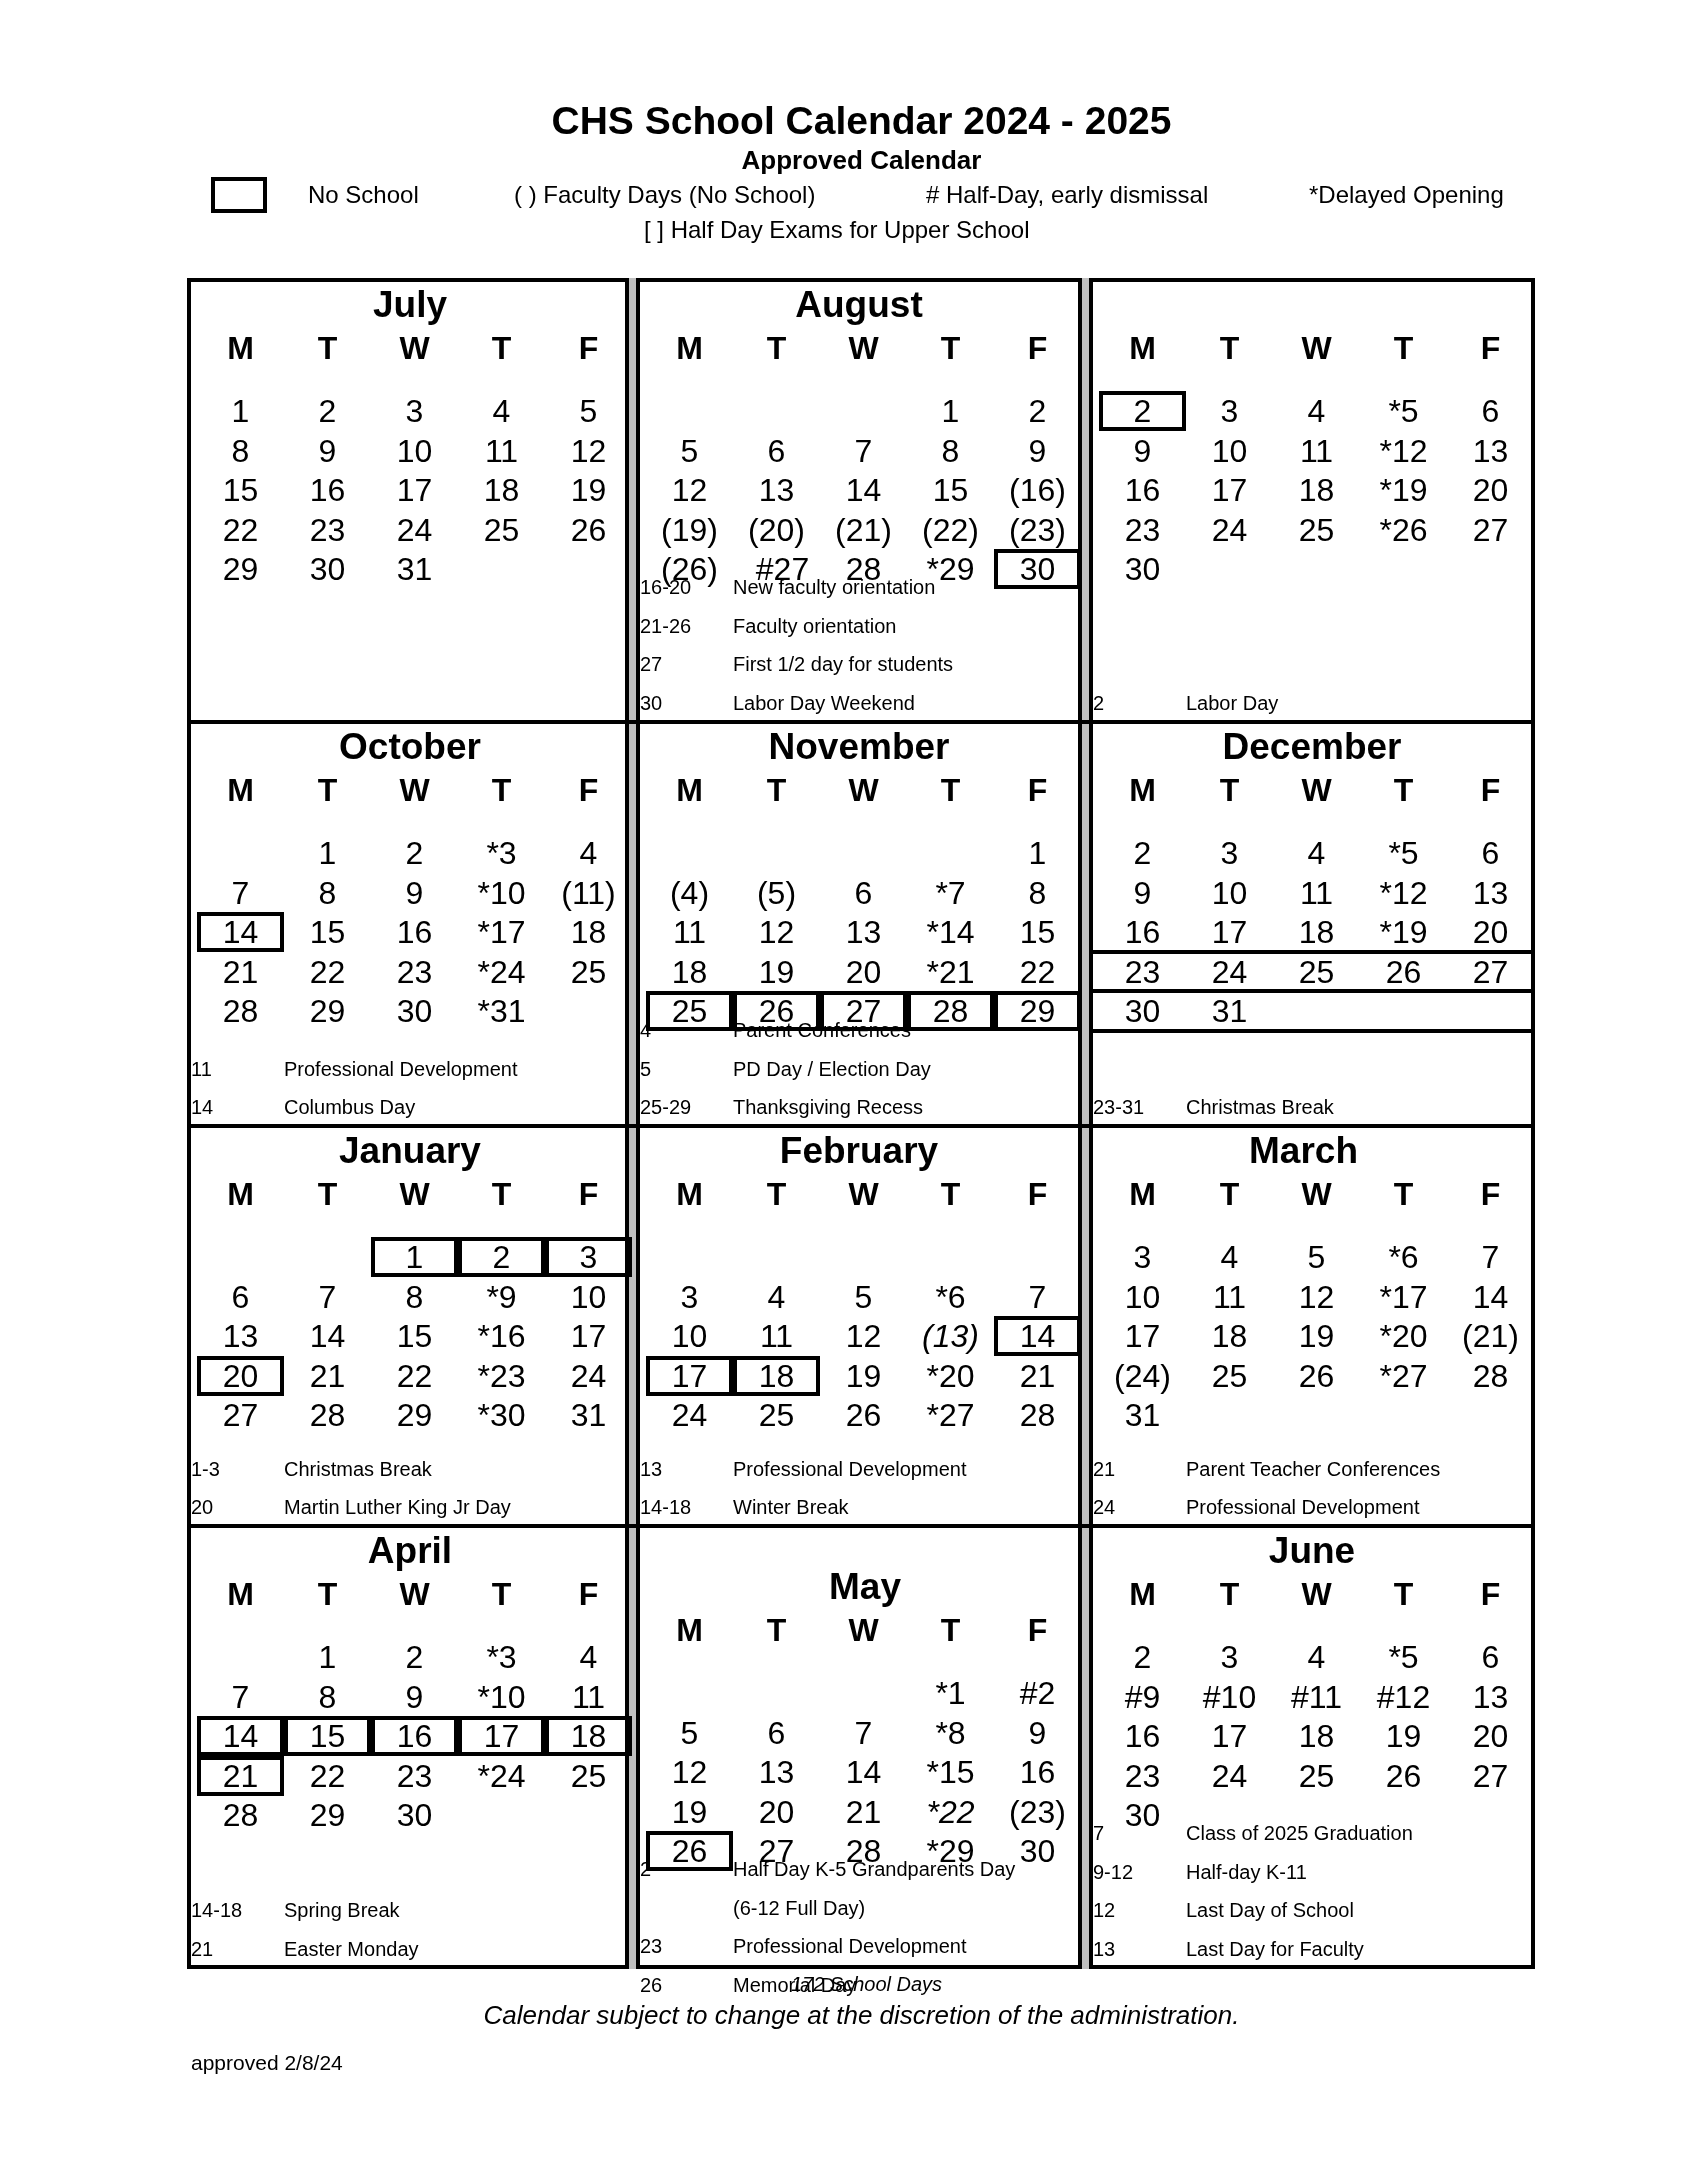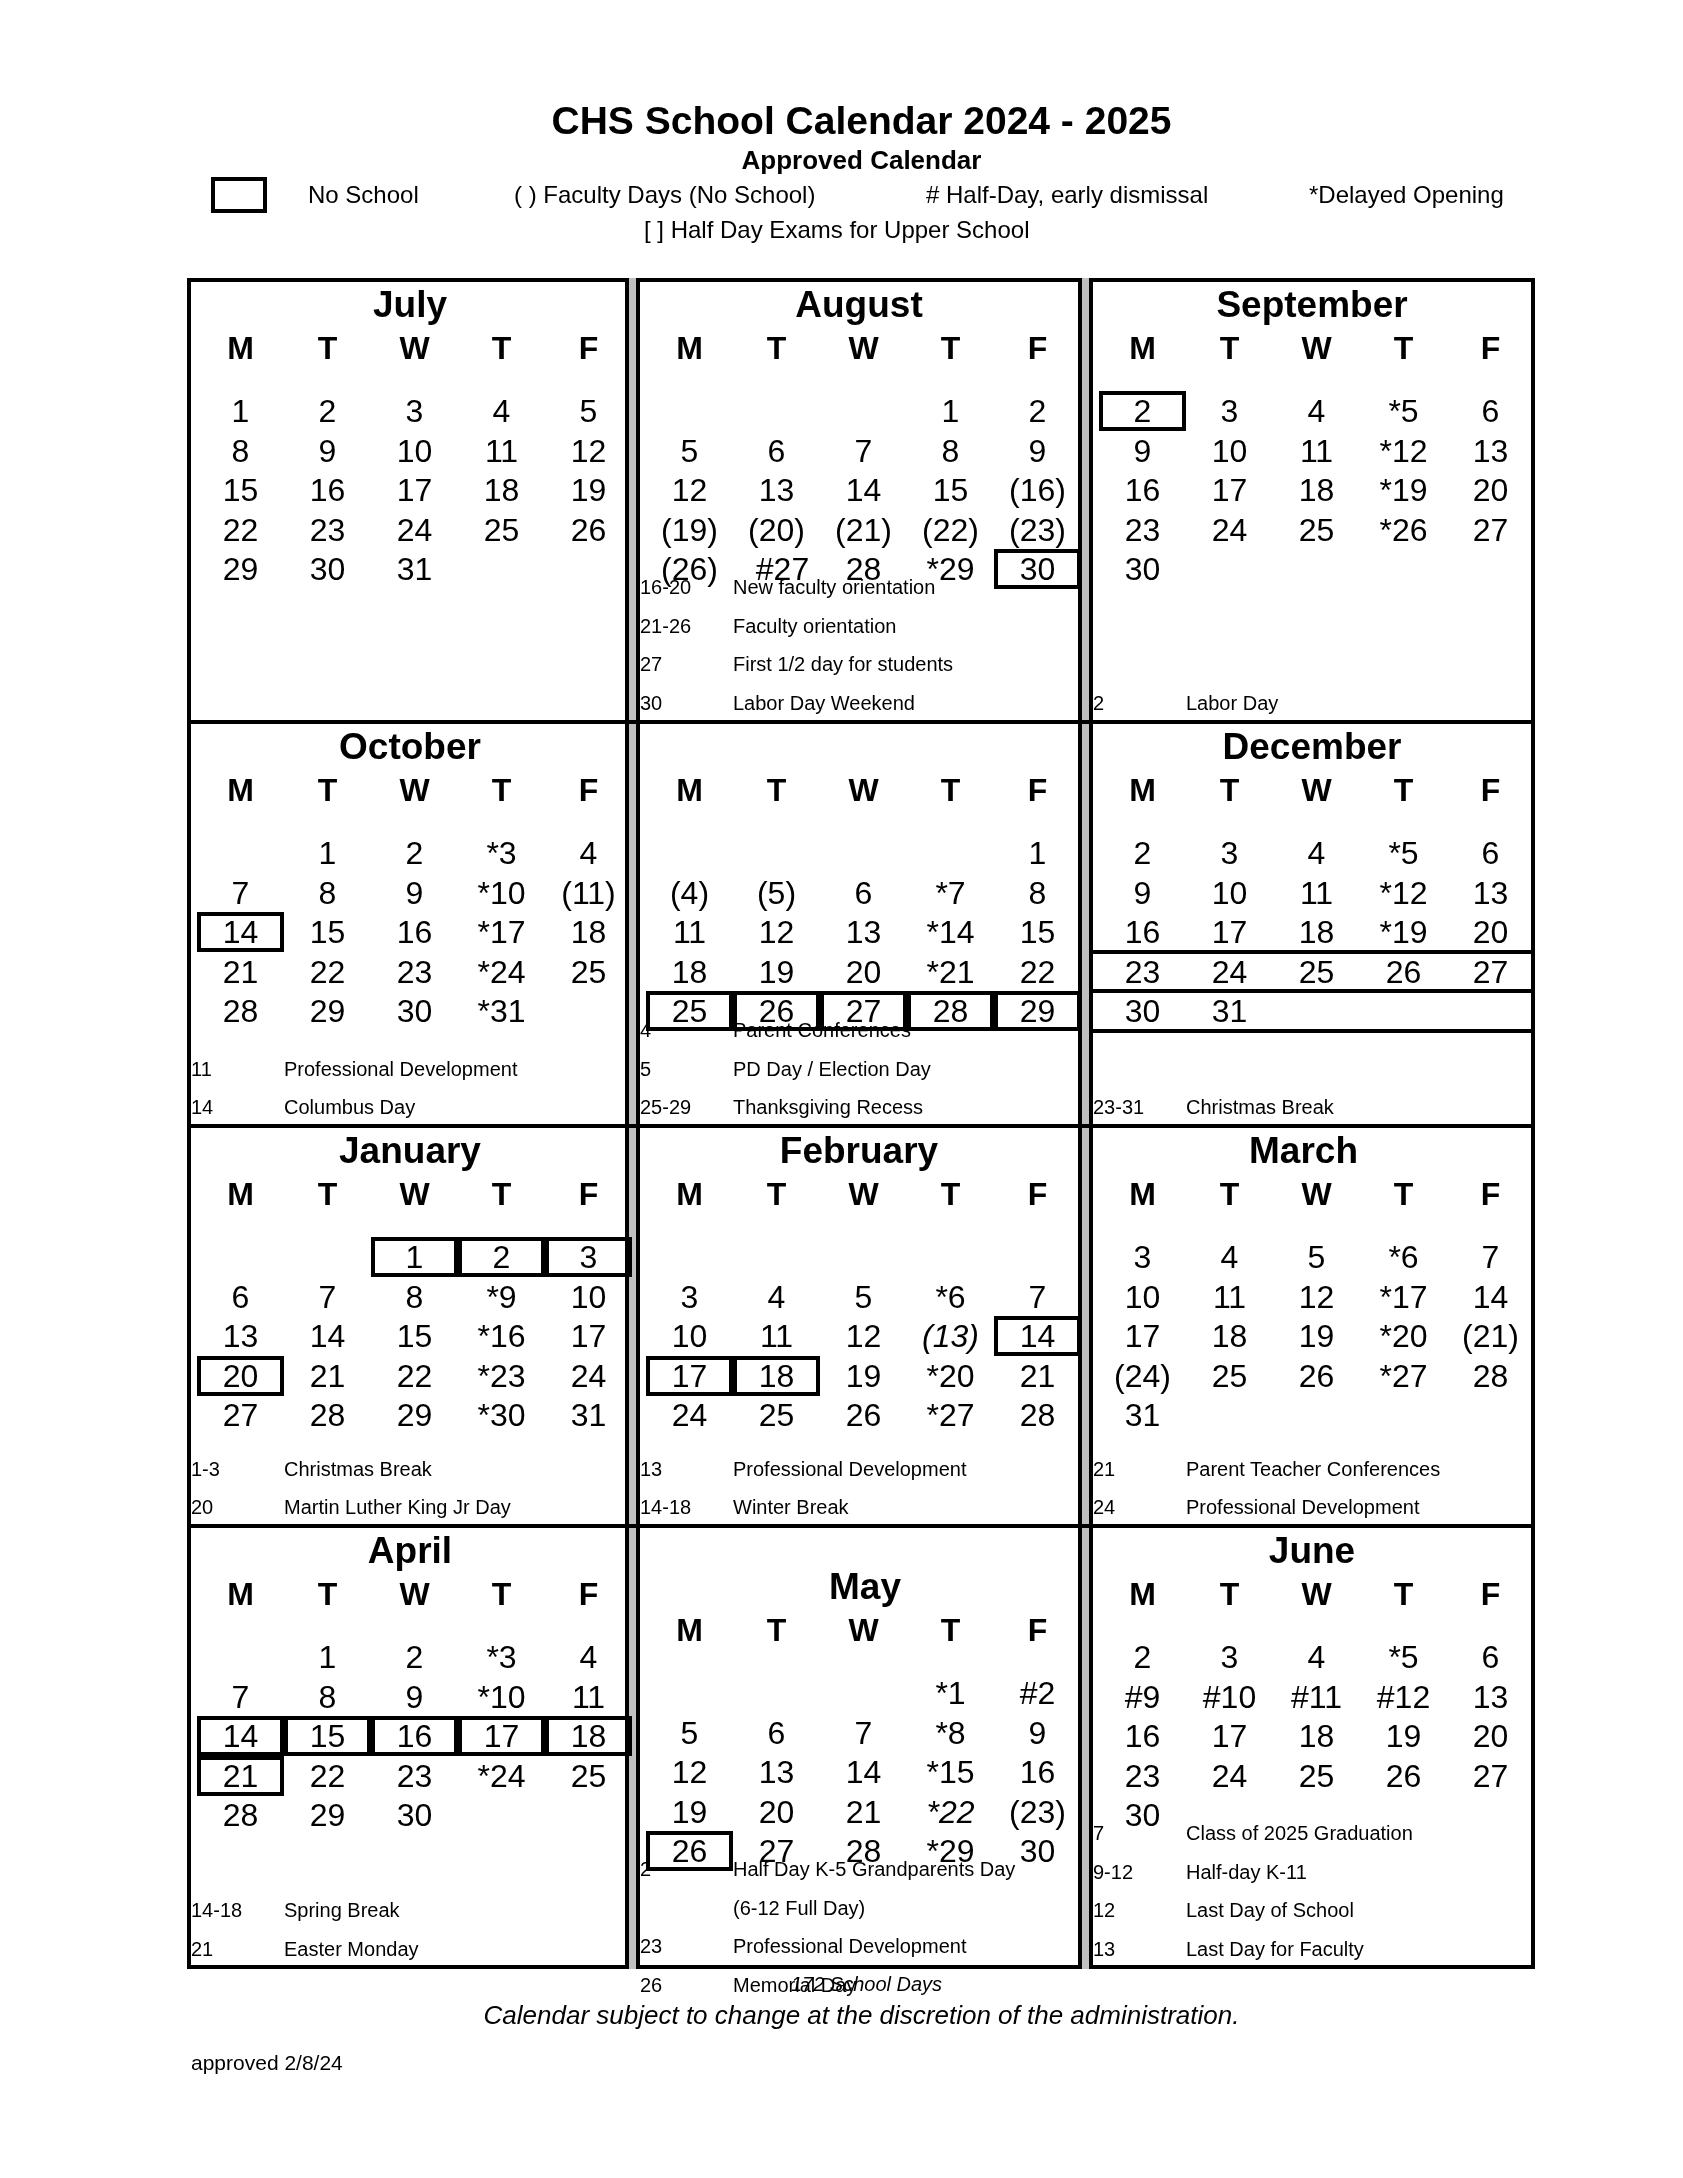--- a/index.html
+++ b/index.html
@@ -122,21 +122,20 @@
       <div class="note" style="left: 0px; top: 371px;">
         <span class="nd">27</span>
         <span class="nt">First 1/2 day for students</span>
       </div>
       <div class="note" style="left: 0px; top: 410px;">
         <span class="nd">30</span>
         <span class="nt">Labor Day Weekend</span>
       </div>
     </div>
     <div class="month" style="left: 1093px; top: 282px; width: 438px; height: 438px;">
-      <div class="mname">September</div>
       <div class="dow" style="left: 6px;">M</div>
       <div class="dow" style="left: 93px;">T</div>
       <div class="dow" style="left: 180px;">W</div>
       <div class="dow" style="left: 267px;">T</div>
       <div class="dow" style="left: 354px;">F</div>
       <div class="day boxed" style="left: 6px; top: 109px;">2</div>
       <div class="day" style="left: 93px; top: 109px;">3</div>
       <div class="day" style="left: 180px; top: 109px;">4</div>
       <div class="day" style="left: 267px; top: 109px;">*5</div>
       <div class="day" style="left: 354px; top: 109px;">6</div>
@@ -200,20 +199,21 @@
       <div class="note" style="left: 0px; top: 334px;">
         <span class="nd">11</span>
         <span class="nt">Professional Development</span>
       </div>
       <div class="note" style="left: 0px; top: 372px;">
         <span class="nd">14</span>
         <span class="nt">Columbus Day</span>
       </div>
     </div>
     <div class="month" style="left: 640px; top: 724px; width: 438px; height: 400px;">
+      <div class="mname">November</div>
       <div class="dow" style="left: 6px;">M</div>
       <div class="dow" style="left: 93px;">T</div>
       <div class="dow" style="left: 180px;">W</div>
       <div class="dow" style="left: 267px;">T</div>
       <div class="dow" style="left: 354px;">F</div>
       <div class="day" style="left: 6px; top: 109px;"></div>
       <div class="day" style="left: 93px; top: 109px;"></div>
       <div class="day" style="left: 180px; top: 109px;"></div>
       <div class="day" style="left: 267px; top: 109px;"></div>
       <div class="day" style="left: 354px; top: 109px;">1</div>

